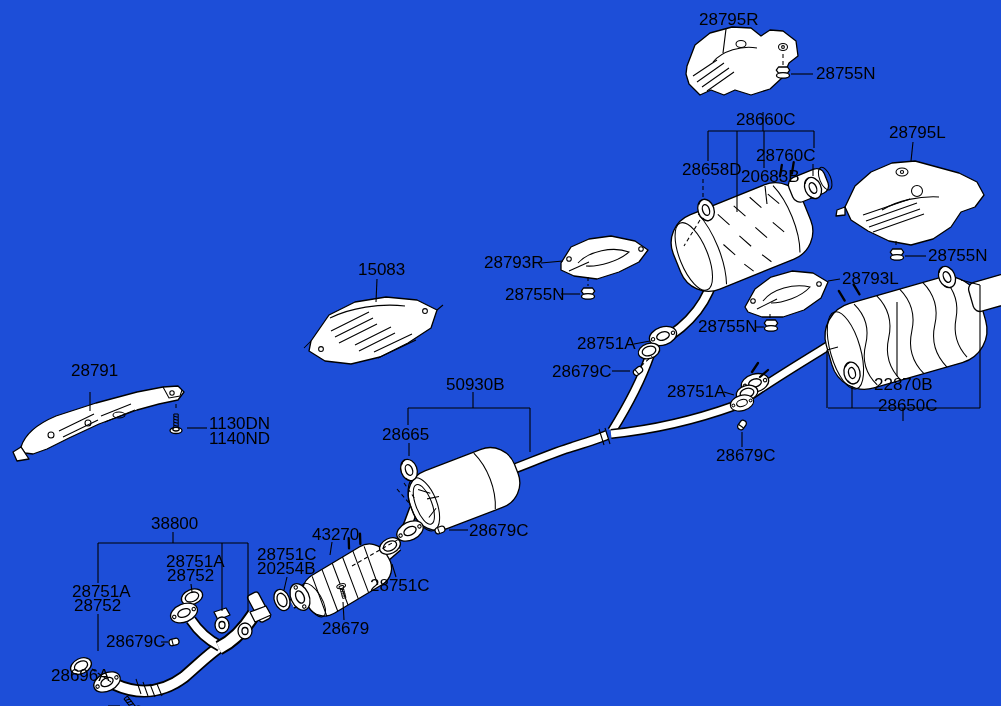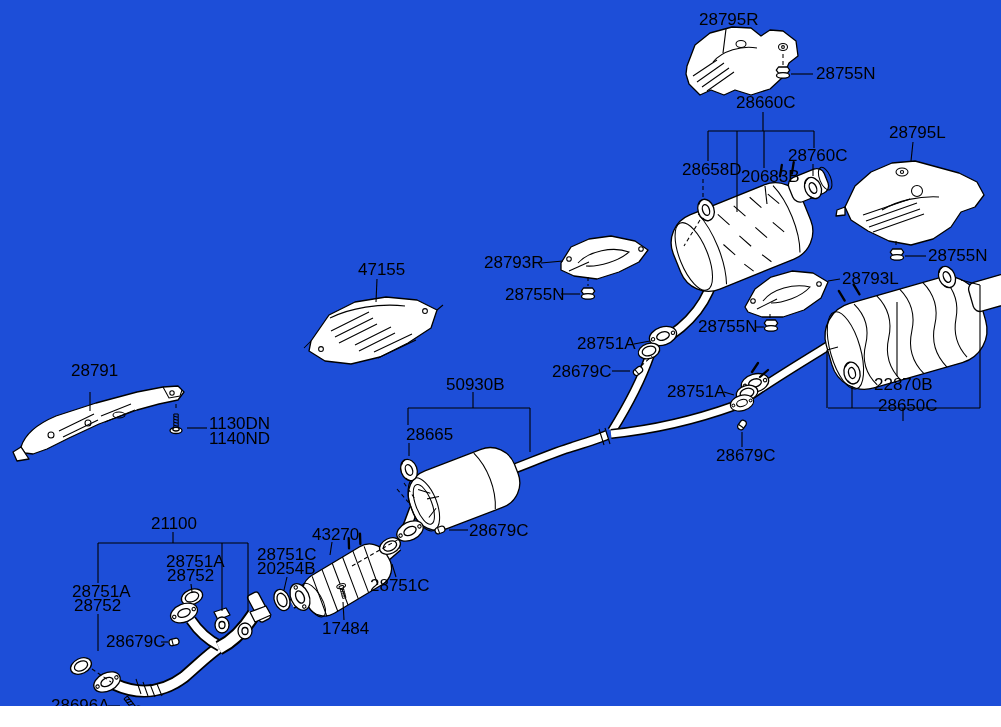--- a/index.html
+++ b/index.html
@@ -296,49 +296,49 @@
 
     <path class="ln" d="M161,642 L168,642"></path>
     <path class="ln" d="M108,706 L120,706"></path>
 
     <path class="dsh" d="M352,566 L399,539 M92,669 L111,682"></path>
   </g>
 </svg>
 
 <div class="lbl" style="left:699px;top:12px">28795R</div>
 <div class="lbl" style="left:816px;top:66px">28755N</div>
-<div class="lbl" style="left:736px;top:95px">28660C</div>
+<div class="lbl" style="left:736px;top:112px">28660C</div>
 <div class="lbl" style="left:682px;top:162px">28658D</div>
 <div class="lbl" style="left:741px;top:169px">20683B</div>
-<div class="lbl" style="left:788px;top:148px">28760C</div>
+<div class="lbl" style="left:756px;top:148px">28760C</div>
 <div class="lbl" style="left:889px;top:125px">28795L</div>
 <div class="lbl" style="left:928px;top:248px">28755N</div>
 <div class="lbl" style="left:484px;top:255px">28793R</div>
 <div class="lbl" style="left:505px;top:287px">28755N</div>
 <div class="lbl" style="left:842px;top:271px">28793L</div>
 <div class="lbl" style="left:698px;top:319px">28755N</div>
-<div class="lbl" style="left:358px;top:262px">47155</div>
+<div class="lbl" style="left:358px;top:262px">15083</div>
 <div class="lbl" style="left:71px;top:363px">28791</div>
 <div class="lbl" style="left:209px;top:416px">1130DN</div>
 <div class="lbl" style="left:209px;top:431px">1140ND</div>
 <div class="lbl" style="left:446px;top:377px">50930B</div>
-<div class="lbl" style="left:406px;top:427px">28665</div>
+<div class="lbl" style="left:382px;top:427px">28665</div>
 <div class="lbl" style="left:469px;top:523px">28679C</div>
 <div class="lbl" style="left:577px;top:336px">28751A</div>
 <div class="lbl" style="left:552px;top:364px">28679C</div>
 <div class="lbl" style="left:667px;top:384px">28751A</div>
 <div class="lbl" style="left:716px;top:448px">28679C</div>
 <div class="lbl" style="left:874px;top:377px">22870B</div>
 <div class="lbl" style="left:878px;top:398px">28650C</div>
-<div class="lbl" style="left:151px;top:516px">21100</div>
+<div class="lbl" style="left:151px;top:516px">38800</div>
 <div class="lbl" style="left:166px;top:554px">28751A</div>
 <div class="lbl" style="left:167px;top:568px">28752</div>
 <div class="lbl" style="left:257px;top:547px">28751C</div>
 <div class="lbl" style="left:257px;top:561px">20254B</div>
 <div class="lbl" style="left:312px;top:527px">43270</div>
 <div class="lbl" style="left:72px;top:584px">28751A</div>
 <div class="lbl" style="left:74px;top:598px">28752</div>
 <div class="lbl" style="left:106px;top:634px">28679C</div>
 <div class="lbl" style="left:370px;top:578px">28751C</div>
-<div class="lbl" style="left:322px;top:621px">17484</div>
-<div class="lbl" style="left:51px;top:698px">28696A</div>
+<div class="lbl" style="left:322px;top:621px">28679</div>
+<div class="lbl" style="left:51px;top:668px">28696A</div>
 
 </div>
 
 </body></html>

